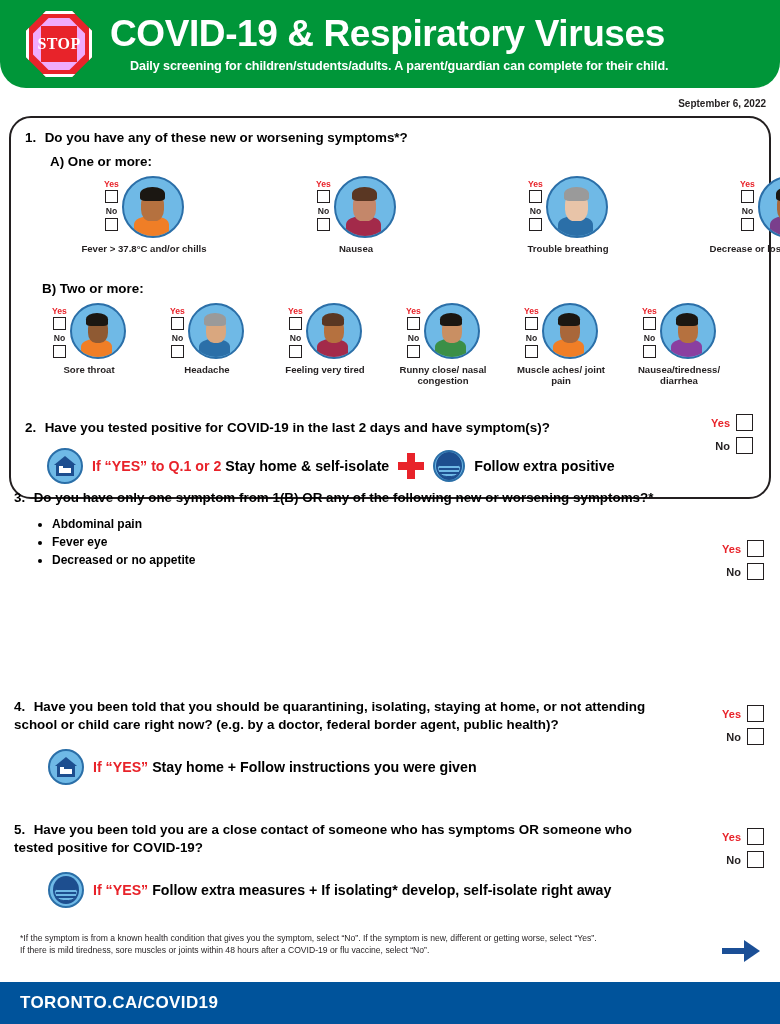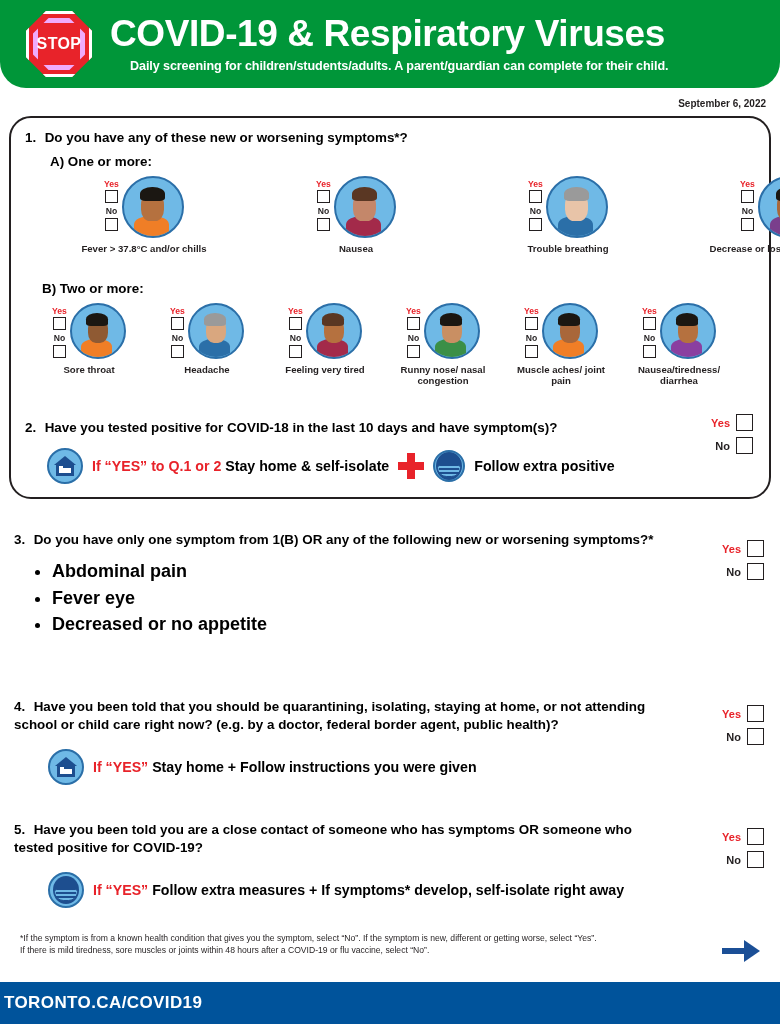--- a/index.html
+++ b/index.html
@@ -20,23 +20,23 @@
   }
   .stop-sign {
     width: 66px; height: 66px; flex: 0 0 66px;
     background: #e8232a; color: #fff;
     clip-path: polygon(30% 0%, 70% 0%, 100% 30%, 100% 70%, 70% 100%, 30% 100%, 0% 70%, 0% 30%);
     display: flex; align-items: center; justify-content: center;
     position: relative; border: 3px solid #fff;
   }
   .stop-inner {
     position: absolute; inset: 4px;
-    border: 5px solid #f0abfc;
+    border: 8px solid #f0abfc;
     clip-path: polygon(30% 0%, 70% 0%, 100% 30%, 100% 70%, 70% 100%, 30% 100%, 0% 70%, 0% 30%);
-    display: flex; align-items: center; justify-content: center;
+    display: flex; align-items: center; justify-content: center; font-family: Liberation Serif, serif;
   }
   .stop-text { font-size: 16px; font-weight: 700; letter-spacing: 0.4px; color: #fff; z-index: 2; }
   .header-texts { margin-left: 18px; }
   .header-title {
     color: #fff; font-size: 37px; font-weight: 700;
     letter-spacing: -0.4px; line-height: 1.05;
   }
   .header-sub {
     color: #fff; font-size: 12.6px; font-weight: 700; margin-top: 5px; letter-spacing: -0.1px; padding-left: 20px;
   }
@@ -153,40 +153,40 @@
   }
   .plus-red::before { left: 9px; top: 0; width: 8px; height: 26px; }
   .plus-red::after { left: 0; top: 9px; width: 26px; height: 8px; }
 
   .q2-advice { position: absolute; left: 36px; top: 330px; }
 
   
   .qblock { position: absolute; left: 14px; }
   .qbody { max-width: 650px; }
   .bullets { margin: 10px 0 0 24px; }
-  .bullets li { font-size: 18px; font-weight: 700; line-height: 1.48; list-style: disc; margin-left: 14px; }
+  .bullets li { font-size: 12px; font-weight: 700; line-height: 1.48; list-style: disc; margin-left: 14px; }
   .side-yn { position: absolute; right: 16px; }
 
   .footnote {
     position: absolute; left: 20px; top: 932px; width: 700px;
     font-size: 8.6px; color: #231f20; line-height: 1.42;
   }
   .arrow-next {
     position: absolute; right: 18px; top: 940px; width: 40px; height: 22px;
   }
   .arrow-next .shaft { position: absolute; left: 0; top: 8px; width: 26px; height: 6px; background: #1b4f96; }
   .arrow-next .headt {
     position: absolute; left: 22px; top: 0; width: 0; height: 0;
     border-top: 11px solid transparent; border-bottom: 11px solid transparent;
     border-left: 16px solid #1b4f96;
   }
 
   .footer {
     position: absolute; left: 0; bottom: 0; width: 780px; height: 42px;
-    background: #00539b; display: flex; align-items: center; padding-left: 4px;
+    background: #00539b; display: flex; align-items: center; padding-left: 20px;
   }
   .footer-txt { color: #fff; font-size: 17px; font-weight: 700; letter-spacing: 0.4px; }
 </style>
 </head>
 <body>
 
 <div class="page">
 
   <div class="header">
     <div class="stop-sign">
@@ -336,21 +336,21 @@
               <span class="yn-box"></span>
               <span class="yn-lbl no">No</span>
               <span class="yn-box"></span>
             </div>
             <div class="circ" style="width:56px;height:56px;">
               <div class="fig body-sil" style="background:#3b8f47"></div>
               <div class="fig head-sil" style="background:#c98f63"></div>
               <div class="fig hair-sil" style="background:#1b1712"></div>
             </div>
           </div>
-          <div class="sym-cap" style="width:106px;">Runny nose/ nasal congestion</div>
+          <div class="sym-cap" style="width:106px;">Runny close/ nasal congestion</div>
         </div>
         <div class="sym" style="margin-right: 12px;">
           <div class="sym-top">
             <div class="yn">
               <span class="yn-lbl yes">Yes</span>
               <span class="yn-box"></span>
               <span class="yn-lbl no">No</span>
               <span class="yn-box"></span>
             </div>
             <div class="circ" style="width:56px;height:56px;">
@@ -374,21 +374,21 @@
               <div class="fig head-sil" style="background:#b5713f"></div>
               <div class="fig hair-sil" style="background:#1b1712"></div>
             </div>
           </div>
           <div class="sym-cap" style="width:106px;">Nausea/tiredness/ diarrhea</div>
         </div>
       </div>
 
     <div class="q2-text">
       <span class="q-num" style="margin-right: 4px;">2.</span>
-      <span class="q-text">Have you tested positive for COVID-18 in the last 10 days and have symptom(s)?</span>
+      <span class="q-text">Have you tested positive for COVID-19 in the last 2 days and have symptom(s)?</span>
     </div>
     <div class="q2-yn">
       <div class="yn-side">
         <span class="lbl yes">Yes</span>
         <span class="bx"></span>
       </div>
       <div class="yn-side">
         <span class="lbl no">No</span>
         <span class="bx"></span>
       </div>
@@ -409,21 +409,21 @@
       <div class="plus-red"></div>
       <div class="ico sm">
         <div class="mask-face">
             <div class="mask"></div>
           </div>
       </div>
       <div class="advice-txt">Follow extra positive</div>
     </div>
   </div>
 
-  <div class="qblock" style="top:530px;">
+  <div class="qblock" style="top:488px;">
     <div class="qbody">
       <div>
         <span class="q-num" style="margin-right: 4px;">3.</span>
         <span class="q-text">Do you have only one symptom from 1(B) OR any of the following new or worsening symptoms?*</span>
       </div>
       <ul class="bullets" id="q3-bullets">
           <li>Abdominal pain</li>
           <li>Fever eye</li>
           <li>Decreased or no appetite</li>
         </ul>
@@ -479,21 +479,21 @@
         <span class="q-text">Have you been told you are a close contact of someone who has symptoms OR someone who tested positive for COVID-19?</span>
       </div>
       <div class="advice" style="margin-top:16px;margin-left:34px;">
         <div class="ico">
           <div class="mask-face">
               <div class="mask"></div>
             </div>
         </div>
         <div class="advice-txt">
           <span class="redish">If “YES”</span>
-          <span>Follow extra measures + If symptoms* develop, self-isolate right away</span>
+          <span>Follow extra measures + If isolating* develop, self-isolate right away</span>
         </div>
       </div>
     </div>
   </div>
   <div class="side-yn" style="top:828px;">
     <div class="yn-side">
       <span class="lbl yes">Yes</span>
       <span class="bx"></span>
     </div>
     <div class="yn-side">

